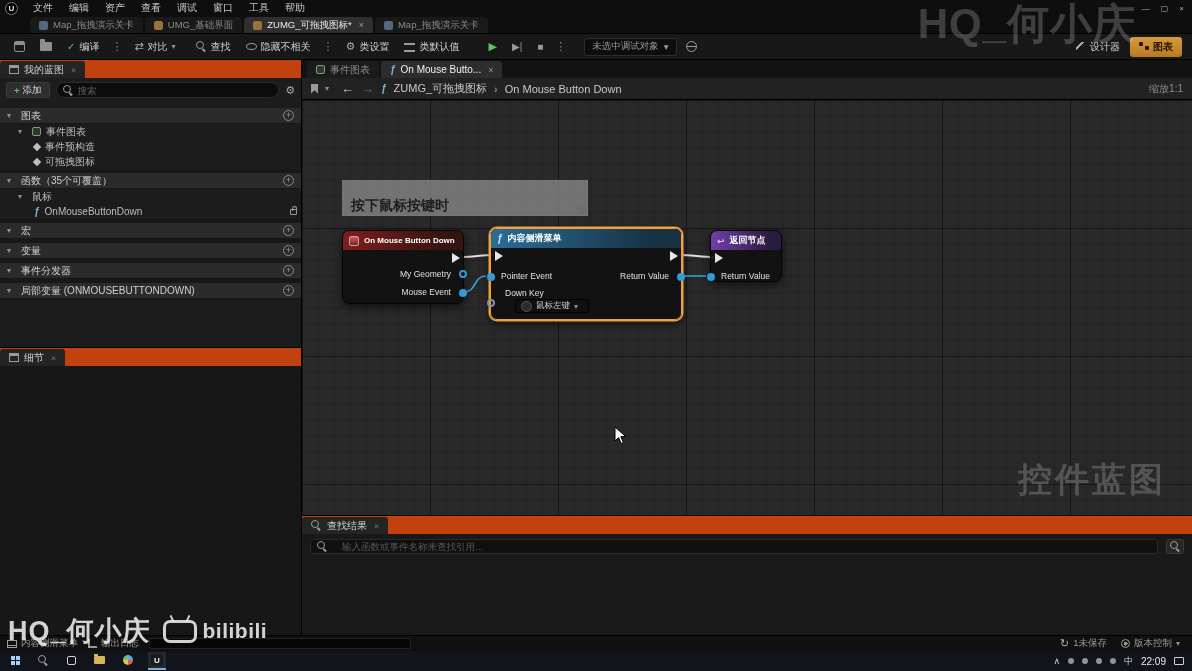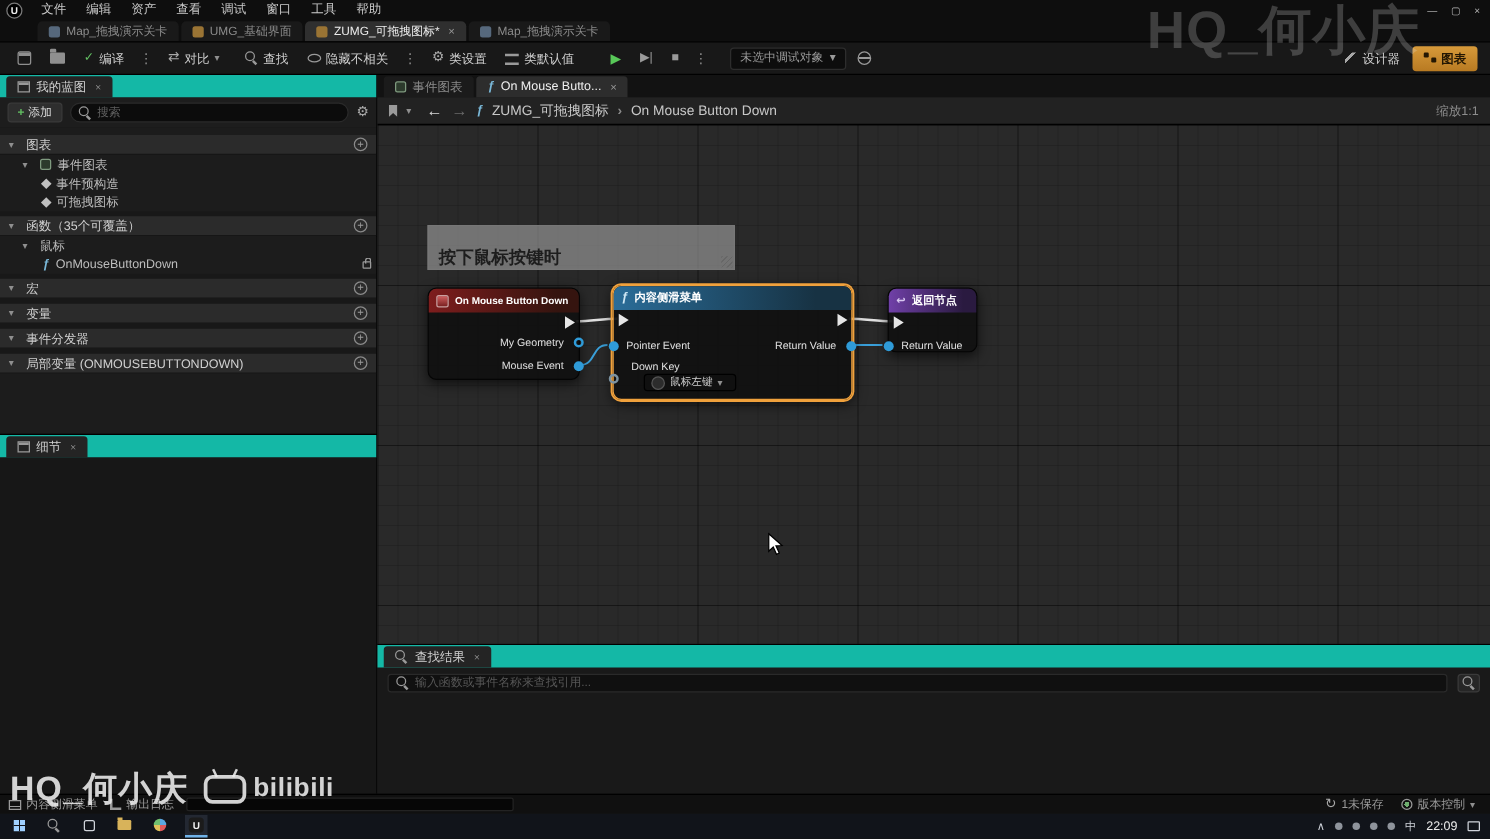--- a/index.html
+++ b/index.html
@@ -52,21 +52,21 @@
   .i-lock::before{content:"";position:absolute;left:1px;top:-4px;width:3px;height:4px;border:1px solid #9a9a9a;border-bottom:none;border-radius:3px 3px 0 0;}
   .i-bookmark{width:7px;height:10px;background:#9a9a9a;clip-path:polygon(0 0,100% 0,100% 100%,50% 68%,0 100%);}
   .i-drawer{width:10px;height:8px;border:1px solid #9a9a9a;background:linear-gradient(transparent 4px,#9a9a9a 4px 5px,transparent 5px);}
   .i-log{width:9px;height:9px;border-left:2px solid #9a9a9a;border-bottom:2px solid #9a9a9a;}
   .i-rc{width:9px;height:9px;border:1px solid #9a9a9a;border-radius:50%;background:radial-gradient(circle at 50% 50%,#6fae6f 0 2px,transparent 2px);}
   .i-evgraph{width:9px;height:9px;border:1px solid #7f9a7f;background:#2c3a2c;border-radius:2px;}
 
   
   .main{flex:1;display:flex;min-height:0;}
   .left-col{width:302px;display:flex;flex-direction:column;background:#161616;border-right:1px solid #000;flex:0 0 auto;}
-  .panel-tabbar{height:18px;background:#14b8a6;display:flex;align-items:flex-end;padding-left:5px;gap:2px;flex:0 0 auto;font-family:Liberation Serif, serif;}
+  .panel-tabbar{height:18px;background:#c2410c;display:flex;align-items:flex-end;gap:2px;flex:0 0 auto;font-family:Liberation Serif, serif;}
   .panel-tab{height:17px;background:#242424;display:flex;align-items:center;gap:5px;padding:0 9px;font-size:10px;color:#d2d2d2;border-radius:3px 3px 0 0;}
 
   
   .mbp{height:287px;display:flex;flex-direction:column;}
   .mbp-toolbar{display:flex;align-items:center;gap:6px;padding:4px 6px;background:#1d1d1d;flex:0 0 auto;}
   .add-btn{display:flex;align-items:center;gap:3px;font-size:9.5px;color:#dcdcdc;background:#2e2e2e;border:1px solid #3a3a3a;border-radius:3px;height:16px;padding:0 7px;}
   .add-plus{color:#63c063;font-weight:bold;}
   .searchbox{flex:1;display:flex;align-items:center;gap:4px;background:#0c0c0c;border:1px solid #2a2a2a;border-radius:9px;height:16px;padding:0 6px;}
   .searchbox input{flex:1;background:transparent;border:none;outline:none;color:#bbb;font-size:9.5px;font-family:inherit;min-width:0;}
   .searchbox input::placeholder{color:#5f5f5f;}
@@ -122,21 +122,21 @@
   .dpin.hollow{background:transparent;border:2px solid #2f9bd8;}
   .dpin.key{background:transparent;border:2px solid #7c93a2;}
   .keycombo{position:absolute;display:flex;align-items:center;gap:4px;background:#101010;border:1px solid #000;border-radius:3px;height:14px;padding:0 5px;font-size:8.5px;color:#cfcfcf;}
   .keyicon{width:11px;height:11px;border-radius:50%;background:#2c2c2c;border:1px solid #555;flex:0 0 auto;}
   .graph-watermark{position:absolute;right:26px;bottom:12px;font-size:34px;font-weight:bold;letter-spacing:3px;color:#8a8a8a;opacity:0.45;pointer-events:none;}
   .cursor{position:absolute;left:312px;top:326px;}
 
   
   .findpanel{height:120px;background:#191919;border-top:1px solid #000;display:flex;flex-direction:column;flex:0 0 auto;}
   .find-row{display:flex;align-items:center;gap:8px;padding:5px 8px;}
-  .find-input-wrap{flex:1;display:flex;align-items:center;gap:4px;background:#101010;border:1px solid #2a2a2a;border-radius:3px;height:15px;padding:0 6px;}
+  .find-input-wrap{flex:1;display:flex;align-items:center;gap:14px;background:#101010;border:1px solid #2a2a2a;border-radius:3px;height:15px;padding:0 6px;}
   .find-input-wrap input{flex:1;background:transparent;border:none;outline:none;color:#bbb;font-size:9.5px;font-family:inherit;min-width:0;}
   .find-input-wrap input::placeholder{color:#575757;}
   .find-ext-btn{width:18px;height:15px;background:#262626;border:1px solid #3a3a3a;border-radius:3px;display:flex;align-items:center;justify-content:center;}
 
   
   .statusbar{height:16px;background:#101010;border-top:1px solid #000;display:flex;align-items:center;gap:10px;padding:0 7px;font-size:9.5px;color:#9a9a9a;flex:0 0 auto;}
   .sb-item{display:flex;align-items:center;gap:4px;white-space:nowrap;}
   .console-box{width:262px;height:11px;background:#060606;border:1px solid #232323;border-radius:2px;}
   .sb-right{margin-left:auto;display:flex;align-items:center;gap:14px;}
 
@@ -455,20 +455,21 @@
         <div class="node" style="left:408px;top:130px;width:72px;height:52px;">
           <div class="nhead nhead-ret">
             <span class="ret-glyph">↩</span>
             <span>返回节点</span>
           </div>
           <span class="exec" style="left:4px;top:22px;"></span>
           <span class="dpin" style="left:-4px;top:42px;"></span>
           <span class="pin-label" style="left:10px;top:40px;">Return Value</span>
         </div>
 
+        <span class="graph-watermark">控件蓝图</span>
 
         <svg class="cursor" width="13" height="19" viewBox="0 0 13 19">
           <path d="M1,1 L1,15 L4.6,11.6 L7.2,17.5 L9.4,16.4 L6.8,10.7 L11.6,10.4 Z" fill="#fff" stroke="#000" stroke-width="1"></path>
         </svg>
       </div>
 
       <div class="findpanel">
         <div class="panel-tabbar">
           <div class="panel-tab">
             <span class="i-search"></span>

